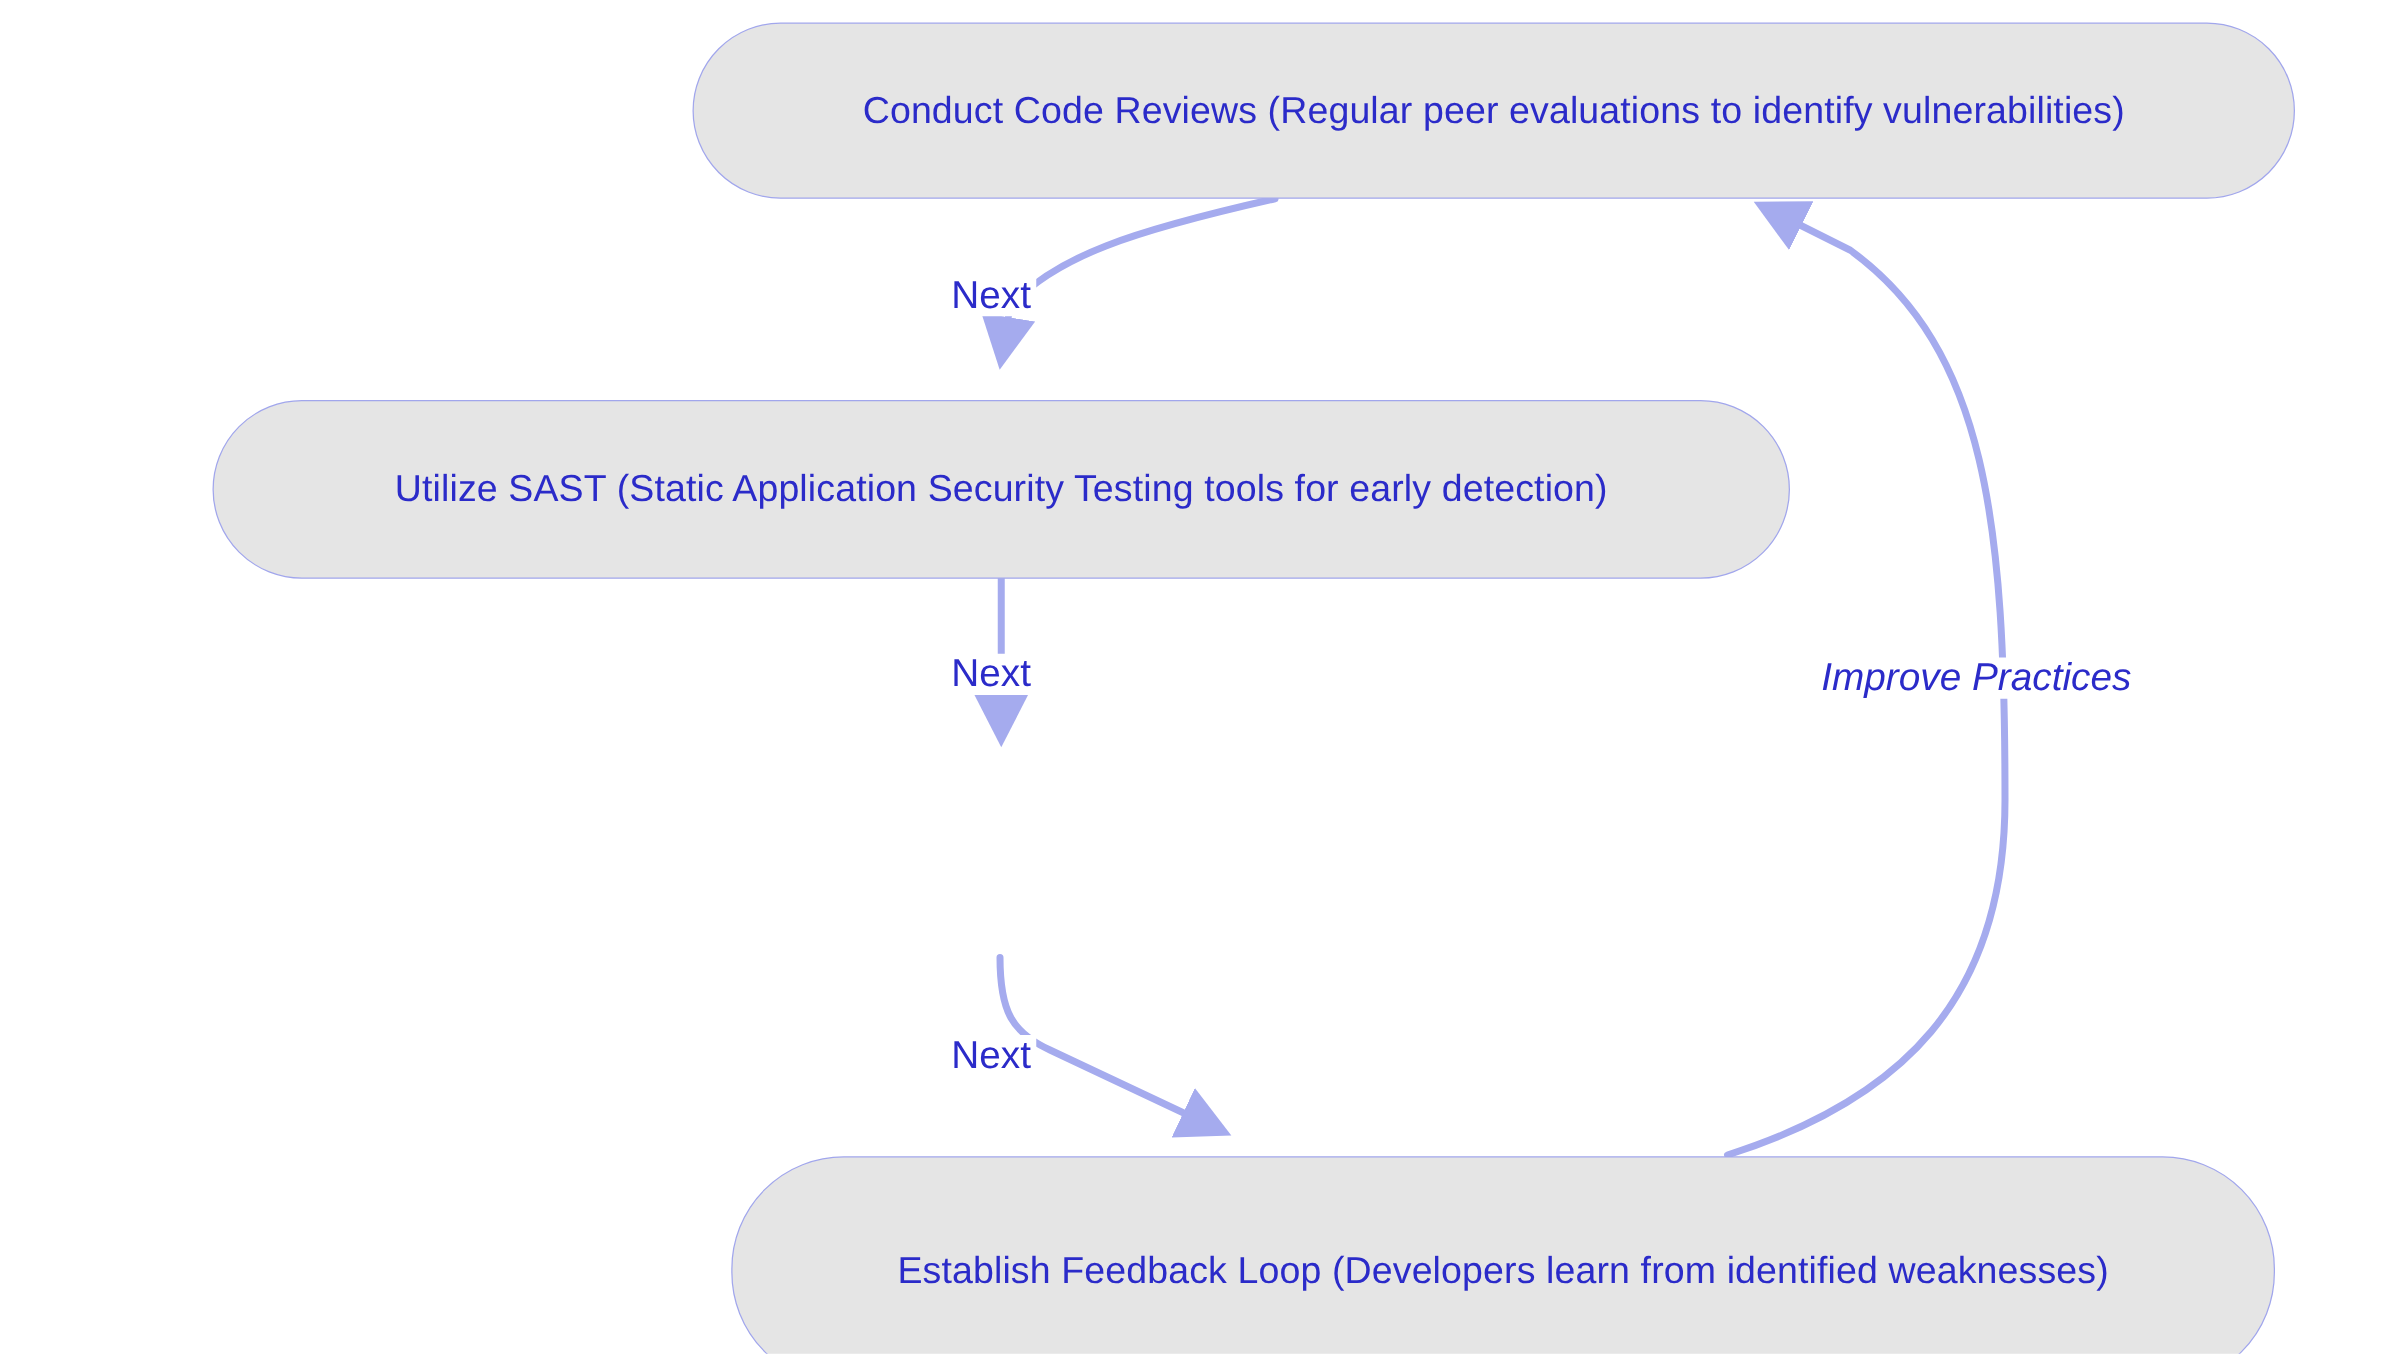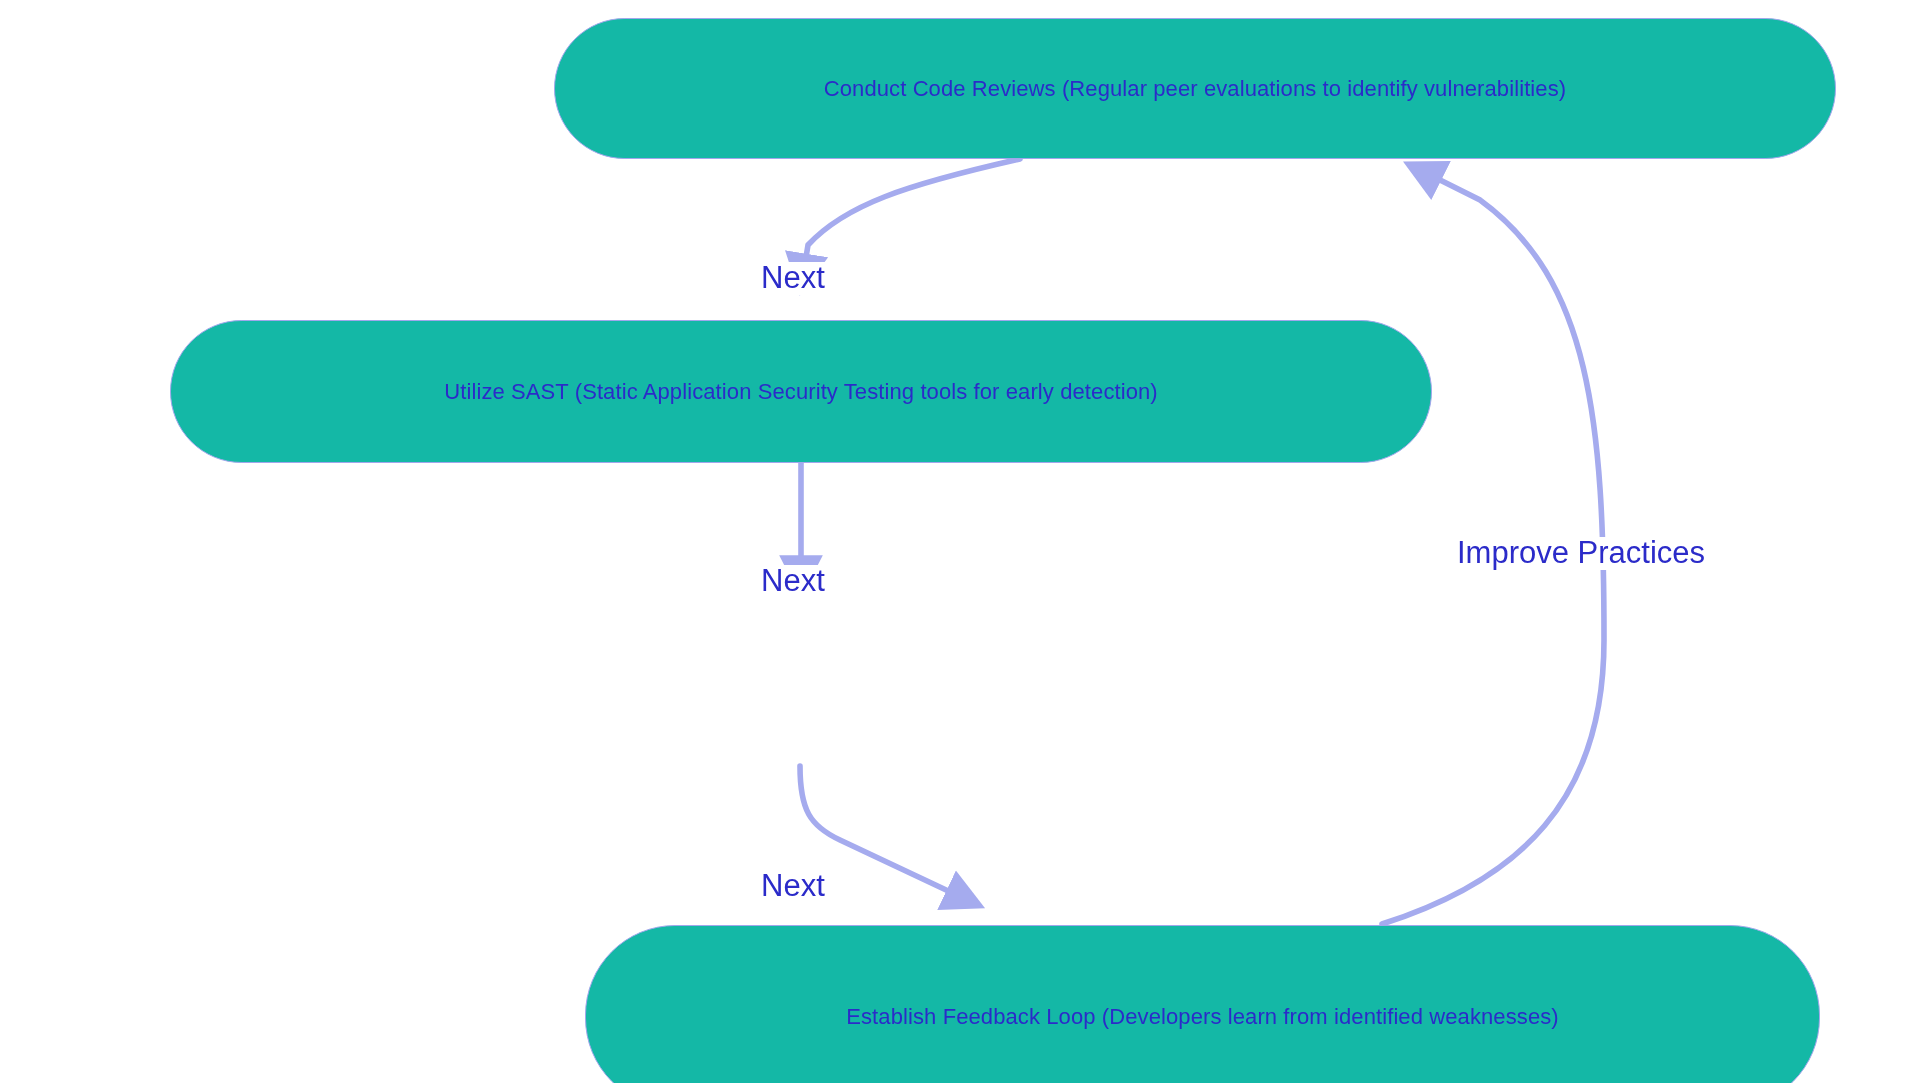--- a/index.html
+++ b/index.html
@@ -27,52 +27,51 @@
     width: 1920px;
     height: 1083px;
     overflow: visible;
   }
   .node {
     position: absolute;
     box-sizing: border-box;
     display: flex;
     align-items: center;
     justify-content: center;
-    background: #14b8a6;
+    background: #e5e5e5;
     border: 1.6px solid #a1a6ec;
     border-radius: 90px;
     color: #2b2bc9;
     font-family: "Liberation Sans", sans-serif;
-    font-size: 22px;
+    font-size: 30px;
     font-weight: 400;
     letter-spacing: 0.1px;
     text-align: center;
     padding: 0 34px;
     white-space: nowrap;
   }
   #node-1 { left: 554px;  top: 18px;  width: 1282px; height: 141px; }
   #node-2 { left: 170px;  top: 320px; width: 1262px; height: 143px; }
   #node-3 { left: 85px;   top: 622px; width: 1426px; height: 144px; }
   #node-4 { left: 585px;  top: 925px; width: 1235px; height: 183px; }
 
   .edge-label {
     position: absolute;
     color: #2b2bc9;
     font-family: "Liberation Sans", sans-serif;
     font-size: 31px;
     white-space: nowrap;
     background: #ffffff;
     padding: 0 4px;
     line-height: 1.05;
-    margin-top: 42px;
   }
   #edge-label-1 { left: 757px;  top: 220px; }
   #edge-label-2 { left: 757px;  top: 523px; }
   #edge-label-3 { left: 757px;  top: 828px; }
-  #edge-label-4 { left: 1453px; top: 495px; }
+  #edge-label-4 { left: 1453px; top: 526px; font-style: italic; }
 </style>
 </head>
 <body>
 
 <div id="flowchart-root">
 
   <svg class="edge-layer" viewBox="0 0 1920 1083" xmlns="http://www.w3.org/2000/svg">
     <defs>
       <marker id="arrowhead" markerWidth="9" markerHeight="9" refX="6.2" refY="4.5" orient="auto" markerUnits="strokeWidth">
         <path d="M 0 0.6 L 7.6 4.5 L 0 8.4 z" fill="#a5abee"></path>

